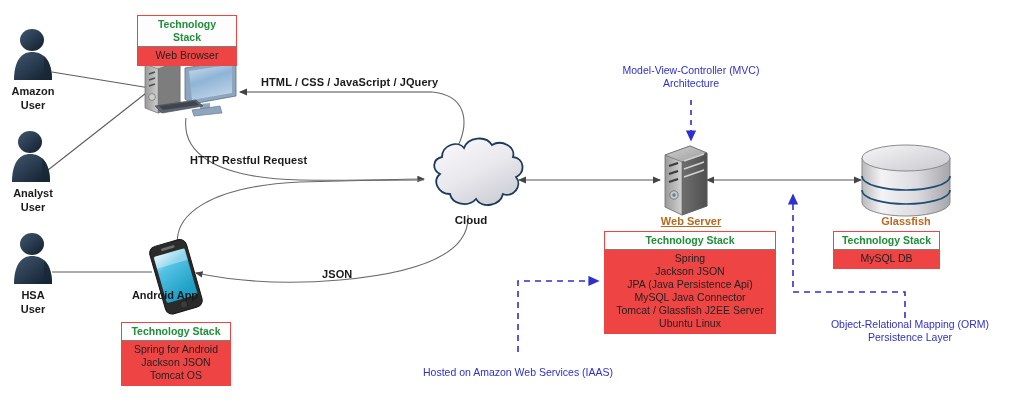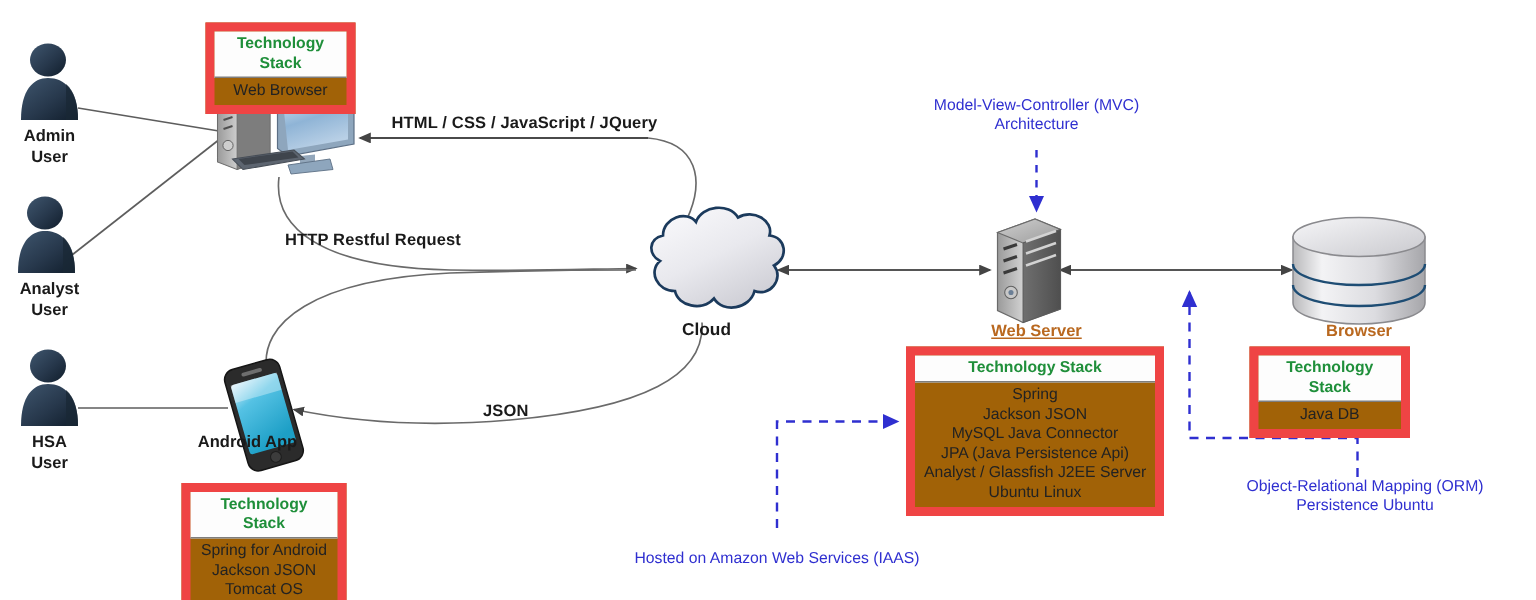--- a/index.html
+++ b/index.html
@@ -45,22 +45,22 @@
     font-size:10.5px;
     color:#2f2fd0;
     text-align:center;
     line-height:13px;
     white-space:nowrap;
   }
 
   
   .techbox{
     position:absolute;
-    border:6px solid #ef4444;
-    background:#a16207;
+    border:1px solid #ef4444;
+    background:#ef4444;
     box-sizing:border-box;
   }
   .techbox .tb-head{
     font-size:10.5px;
     font-weight:bold;
     color:#1f8f3a;
     text-align:center;
     padding:2px 6px 2px;
     border-bottom:1px solid #7e7e7e;
     line-height:13px;
@@ -253,21 +253,21 @@
 
     <g>
       <path d="M862 158 L862 202 C862 211, 885 216, 906 216 C927 216, 950 211, 950 202 L950 158 Z" fill="url(#dbGrad)" stroke="#8a8a8e" stroke-width="1"></path>
       <ellipse cx="906" cy="158" rx="44" ry="13" fill="url(#dbTop)" stroke="#8a8a8e" stroke-width="1"></ellipse>
       <path d="M862 176 C862 185, 885 190, 906 190 C927 190, 950 185, 950 176" fill="none" stroke="#1e4d74" stroke-width="1.6"></path>
       <path d="M862 190 C862 199, 885 204, 906 204 C927 204, 950 199, 950 190" fill="none" stroke="#1e4d74" stroke-width="1.6"></path>
     </g>
   </svg>
 
   <div class="node-cap" style="left:0px; top:84px; width:66px;">
-    <span>Admin</span><br>
+    <span>Amazon</span><br>
     <span>User</span>
   </div>
   <div class="node-cap" style="left:0px; top:186px; width:66px;text-align:center;">
     <span>Analyst</span><br>
     <span>User</span>
   </div>
   <div class="node-cap" style="left:0px; top:288px; width:66px;">
     <span>HSA</span><br>
     <span>User</span>
   </div>
@@ -303,38 +303,38 @@
     <span>Architecture</span>
   </div>
 
   <div class="node-cap orange" style="left:635px; top:214px; width:112px;text-decoration:underline;">Web Server</div>
 
   <div class="techbox" style="left:604px; top:231px; width:172px;">
     <div class="tb-head">Technology Stack</div>
     <div class="tb-body">
       <div class="row">Spring</div>
       <div class="row">Jackson JSON</div>
+      <div class="row">JPA (Java Persistence Api)</div>
       <div class="row">MySQL Java Connector</div>
-      <div class="row">JPA (Java Persistence Api)</div>
-      <div class="row">Analyst / Glassfish J2EE Server</div>
+      <div class="row">Tomcat / Glassfish J2EE Server</div>
       <div class="row">Ubuntu Linux</div>
     </div>
   </div>
 
-  <div class="node-cap orange" style="left:852px; top:214px; width:108px;">Browser</div>
+  <div class="node-cap orange" style="left:852px; top:214px; width:108px;">Glassfish</div>
 
   <div class="techbox" style="left:833px; top:231px; width:107px;">
     <div class="tb-head">Technology Stack</div>
     <div class="tb-body">
-      <div class="row">Java DB</div>
+      <div class="row">MySQL DB</div>
     </div>
   </div>
 
   <div class="annot" style="left:410px; top:366px; width:216px;">
     <span>Hosted on Amazon Web Services (IAAS)</span>
   </div>
 
   <div class="annot" style="left:830px; top:318px; width:160px;">
     <span>Object-Relational Mapping (ORM)</span><br>
-    <span>Persistence Ubuntu</span>
+    <span>Persistence Layer</span>
   </div>
 
 </div>
 
 </body></html>

